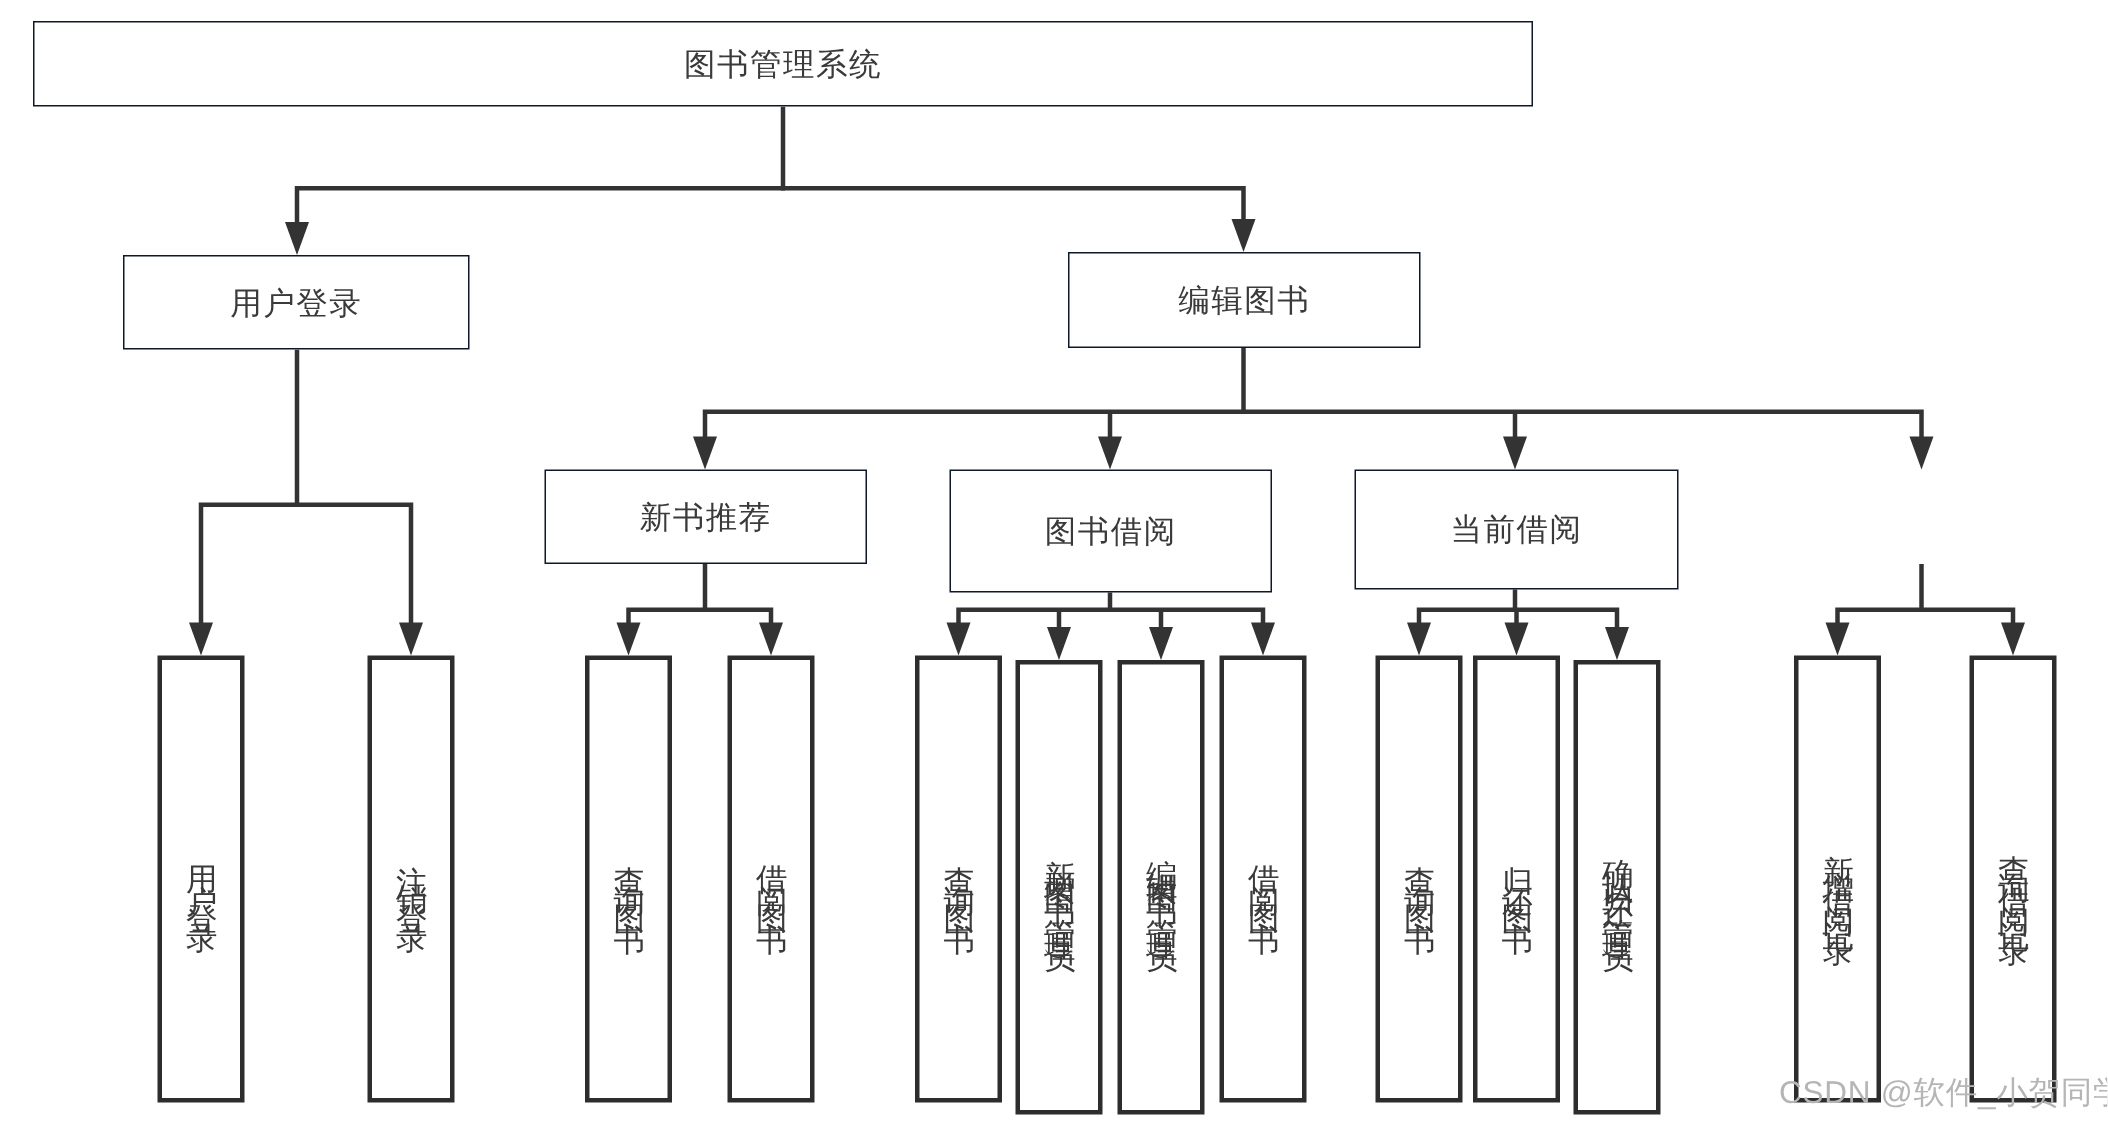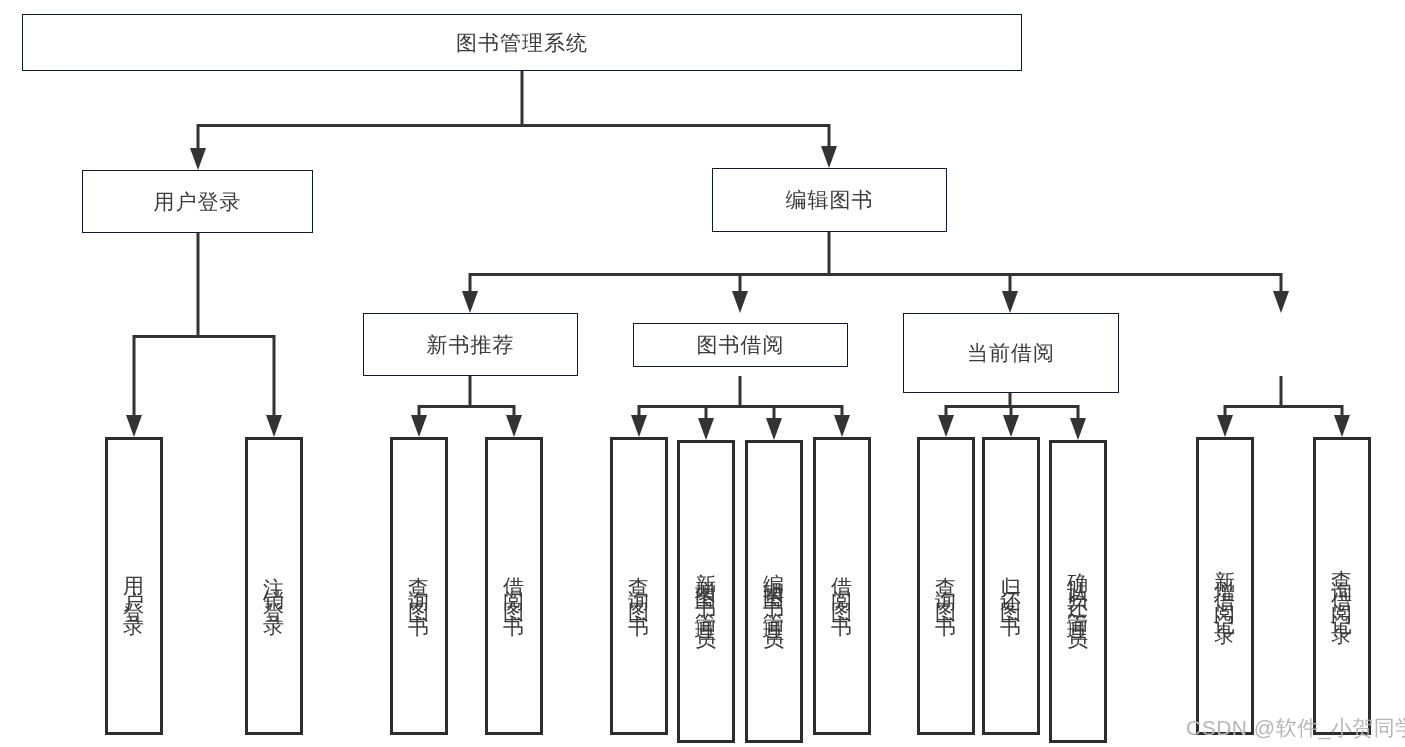--- a/index.html
+++ b/index.html
@@ -89,21 +89,21 @@
   <div class="hbox" style="left:82px;top:170px;width:231px;height:63px;">
     <span>用户登录</span>
   </div>
   <div class="hbox" style="left:712px;top:168px;width:235px;height:64px;">
     <span>编辑图书</span>
   </div>
 
   <div class="hbox" style="left:363px;top:313px;width:215px;height:63px;justify-content:center;">
     <span>新书推荐</span>
   </div>
-  <div class="hbox" style="left:633px;top:323px;width:215px;height:44px;justify-content:center;">
+  <div class="hbox" style="left:633px;top:313px;width:215px;height:82px;justify-content:center;">
     <span>图书借阅</span>
   </div>
   <div class="hbox" style="left:903px;top:313px;width:216px;height:80px;">
     <span>当前借阅</span>
   </div>
 
   <div class="vbox" style="left:105px;top:437px;width:58px;height:298px;">
     <span class="vtext v-s4">用户登录</span>
   </div>
   <div class="vbox" style="left:245px;top:437px;width:58px;height:298px;">

